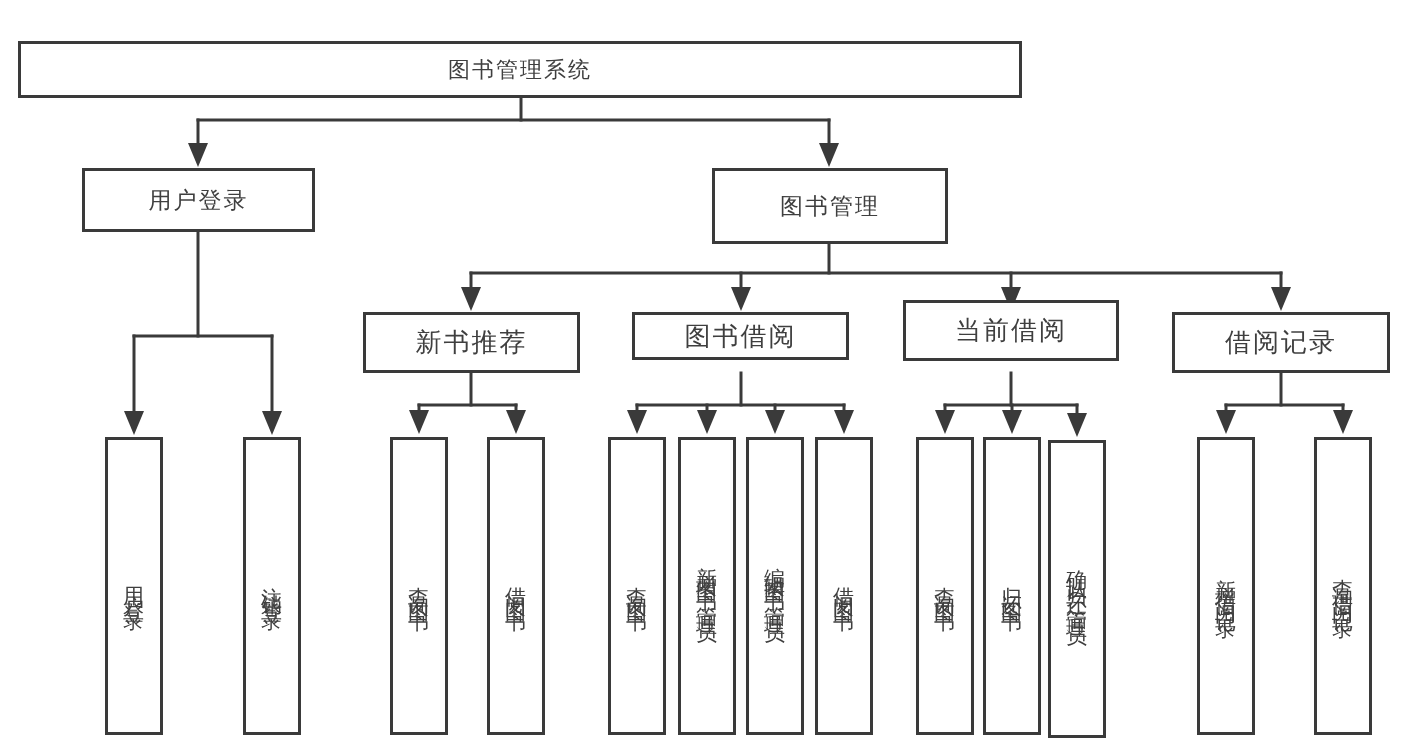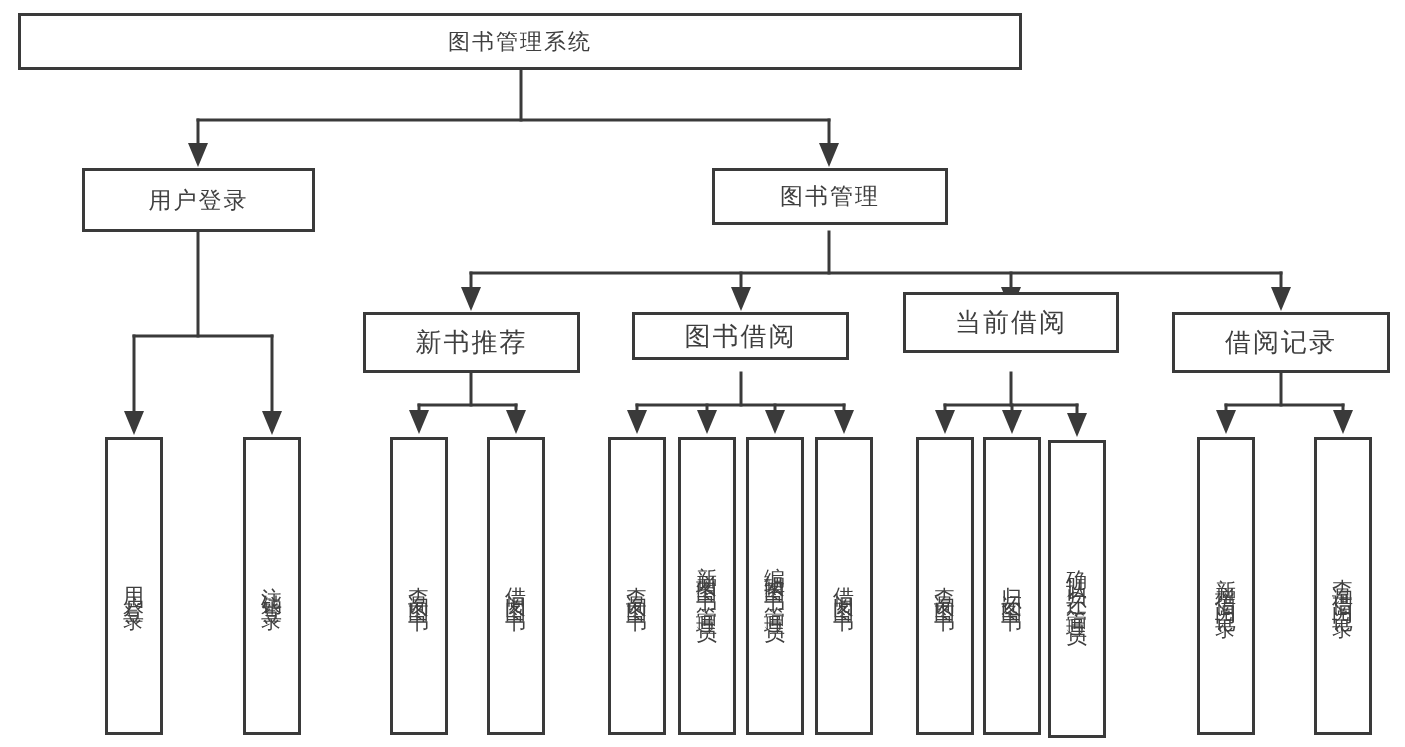--- a/index.html
+++ b/index.html
@@ -18,21 +18,21 @@
   }
   .connectors{position:absolute;left:0;top:0;width:1405px;height:747px;z-index:1;}
   .connectors path{stroke:var(--line);stroke-width:3;fill:none;stroke-linecap:square;}
   .connectors polygon{fill:var(--line);stroke:none;}
   .hbox{
     position:absolute;z-index:2;box-sizing:border-box;
     border:3px solid var(--line);background:#fff;
     display:flex;align-items:center;justify-content:center;
     color:var(--text);letter-spacing:2px;
   }
-  .hbox.root{font-size:22px;}
+  .hbox.root{font-size:22px;margin-top:28px;}
   .hbox.l2{font-size:23px;}
   .hbox.l3{font-size:26px;}
   .leaf{
     position:absolute;z-index:2;box-sizing:border-box;
     top:437px;width:58px;height:298px;
     border:3px solid var(--line);background:#fff;
     display:flex;align-items:center;justify-content:center;
   }
   .leaf span{
     writing-mode:vertical-rl;
@@ -132,31 +132,31 @@
     </g>
   </svg>
 
   <div class="hbox root" style="left:18px;top:13px;width:1004px;height:57px;">
     <span>图书管理系统</span>
   </div>
 
   <div class="hbox l2" style="left:82px;top:168px;width:233px;height:64px;">
     <span>用户登录</span>
   </div>
-  <div class="hbox l2" style="left:712px;top:168px;width:236px;height:57px;">
+  <div class="hbox l2" style="left:712px;top:168px;width:236px;height:76px;">
     <span>图书管理</span>
   </div>
 
   <div class="hbox l3" style="left:363px;top:312px;width:217px;height:61px;">
     <span>新书推荐</span>
   </div>
   <div class="hbox l3" style="left:632px;top:312px;width:217px;height:48px;">
     <span>图书借阅</span>
   </div>
-  <div class="hbox l3" style="left:903px;top:292px;width:216px;height:61px;">
+  <div class="hbox l3" style="left:903px;top:300px;width:216px;height:61px;">
     <span>当前借阅</span>
   </div>
   <div class="hbox l3" style="left:1172px;top:312px;width:218px;height:61px;">
     <span>借阅记录</span>
   </div>
 
   <div class="leaf" style="left:105px;">
     <span>用户登录</span>
   </div>
   <div class="leaf" style="left:243px;">

